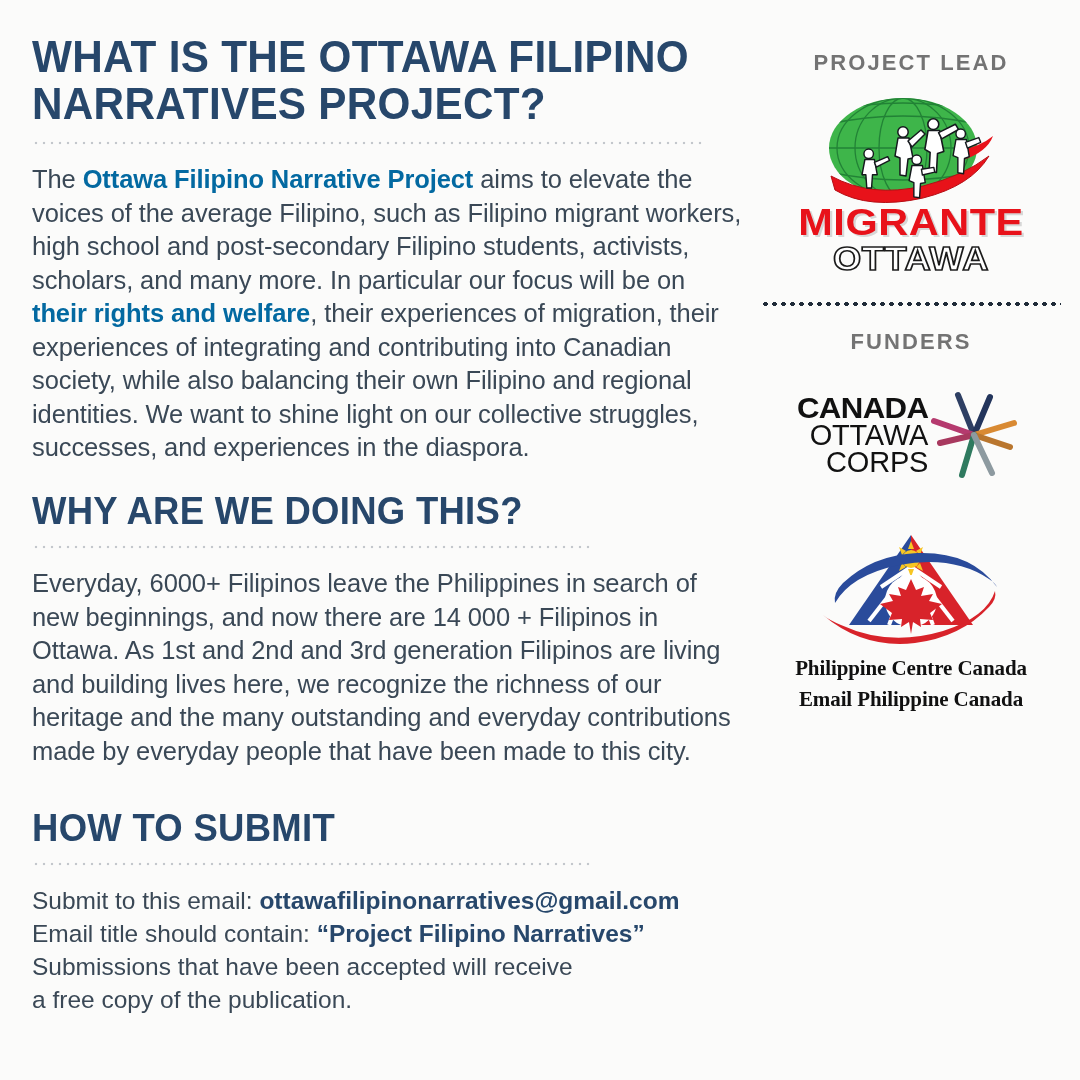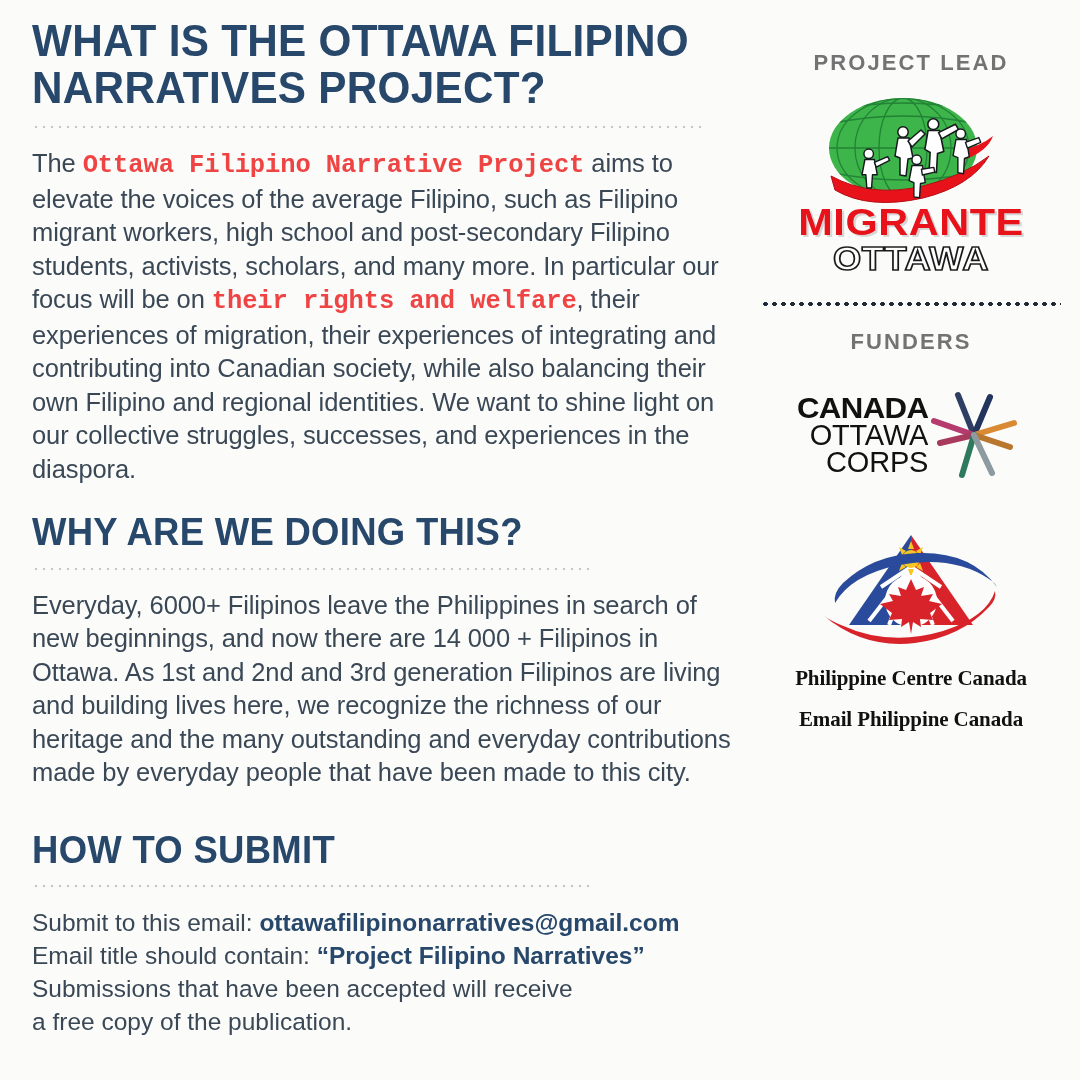--- a/index.html
+++ b/index.html
@@ -19,21 +19,21 @@
     width: 1080px;
     height: 1080px;
     position: relative;
     display: flex;
     box-sizing: border-box;
   }
 
   
   .left-col {
     width: 742px;
-    padding: 18px 0 0 32px;
+    padding: 34px 0 0 32px;
     box-sizing: border-box;
     position: relative;
   }
 
   .section-heading {
     font-family: "Liberation Sans", sans-serif;
     font-weight: 700;
     color: #27476b;
     letter-spacing: 0.3px;
     line-height: 1.06;
@@ -56,21 +56,21 @@
   .rule-w2 { width: 560px; }
   .rule-w3 { width: 560px; }
 
   .body-text {
     font-size: 25.5px;
     line-height: 33.5px;
     color: #3a4856;
     margin: 0;
     letter-spacing: -0.1px;
   }
-  .body-text b { color: #ef4444; font-weight: 700; font-family: Liberation Mono, monospace; }
+  .body-text b { color: #0369a1; font-weight: 700; }
 
   .blk-1 { margin-bottom: 26px; }
   .blk-2 { margin-bottom: 40px; }
 
   .submit-line {
     font-size: 24.5px;
     line-height: 33px;
     color: #3a4856;
     margin: 0;
   }
@@ -140,21 +140,21 @@
 
   
   .pcc { margin-top: 44px; }
   .pcc-text {
     font-family: "Liberation Serif", serif;
     font-weight: 700;
     font-size: 21px;
     line-height: 25px;
     color: #111;
     letter-spacing: -0.1px;
-    margin-top: 16px;
+    margin-top: 6px;
   }
 </style>
 </head>
 <body>
 
 <div class="page">
 
   <div class="left-col">
 
     <h1 class="section-heading h-main">WHAT IS THE OTTAWA FILIPINO NARRATIVES PROJECT?</h1>

